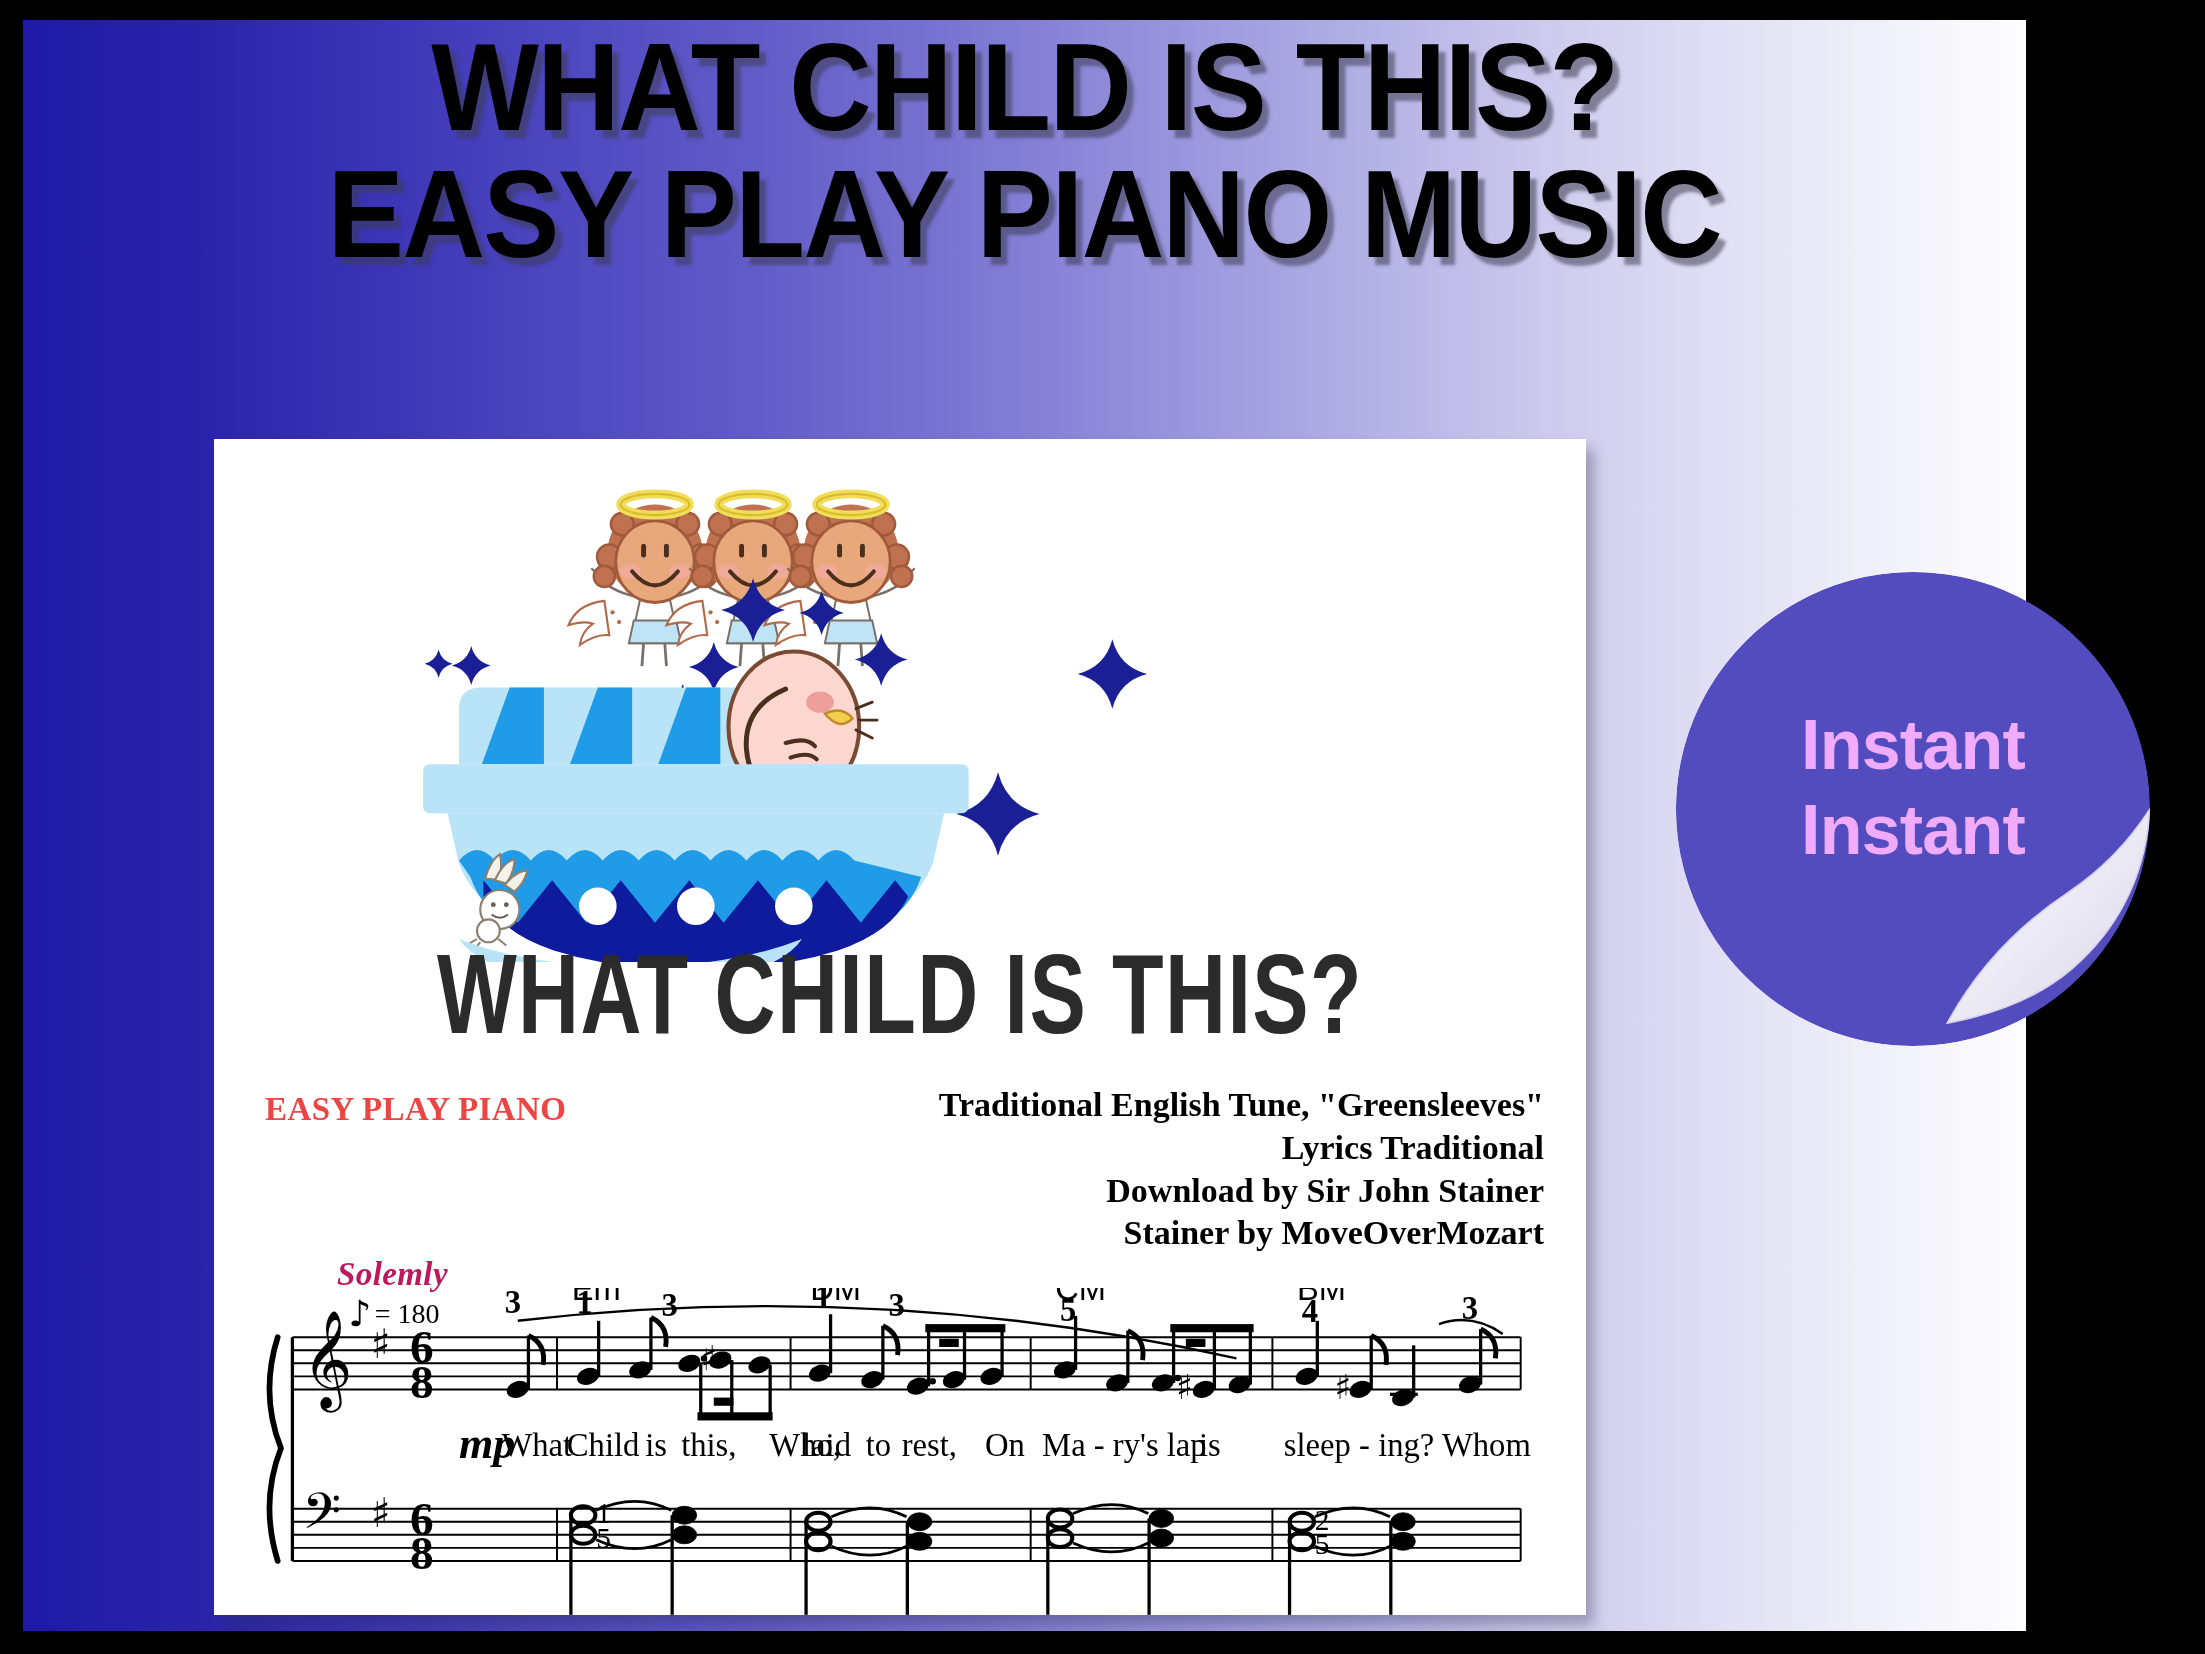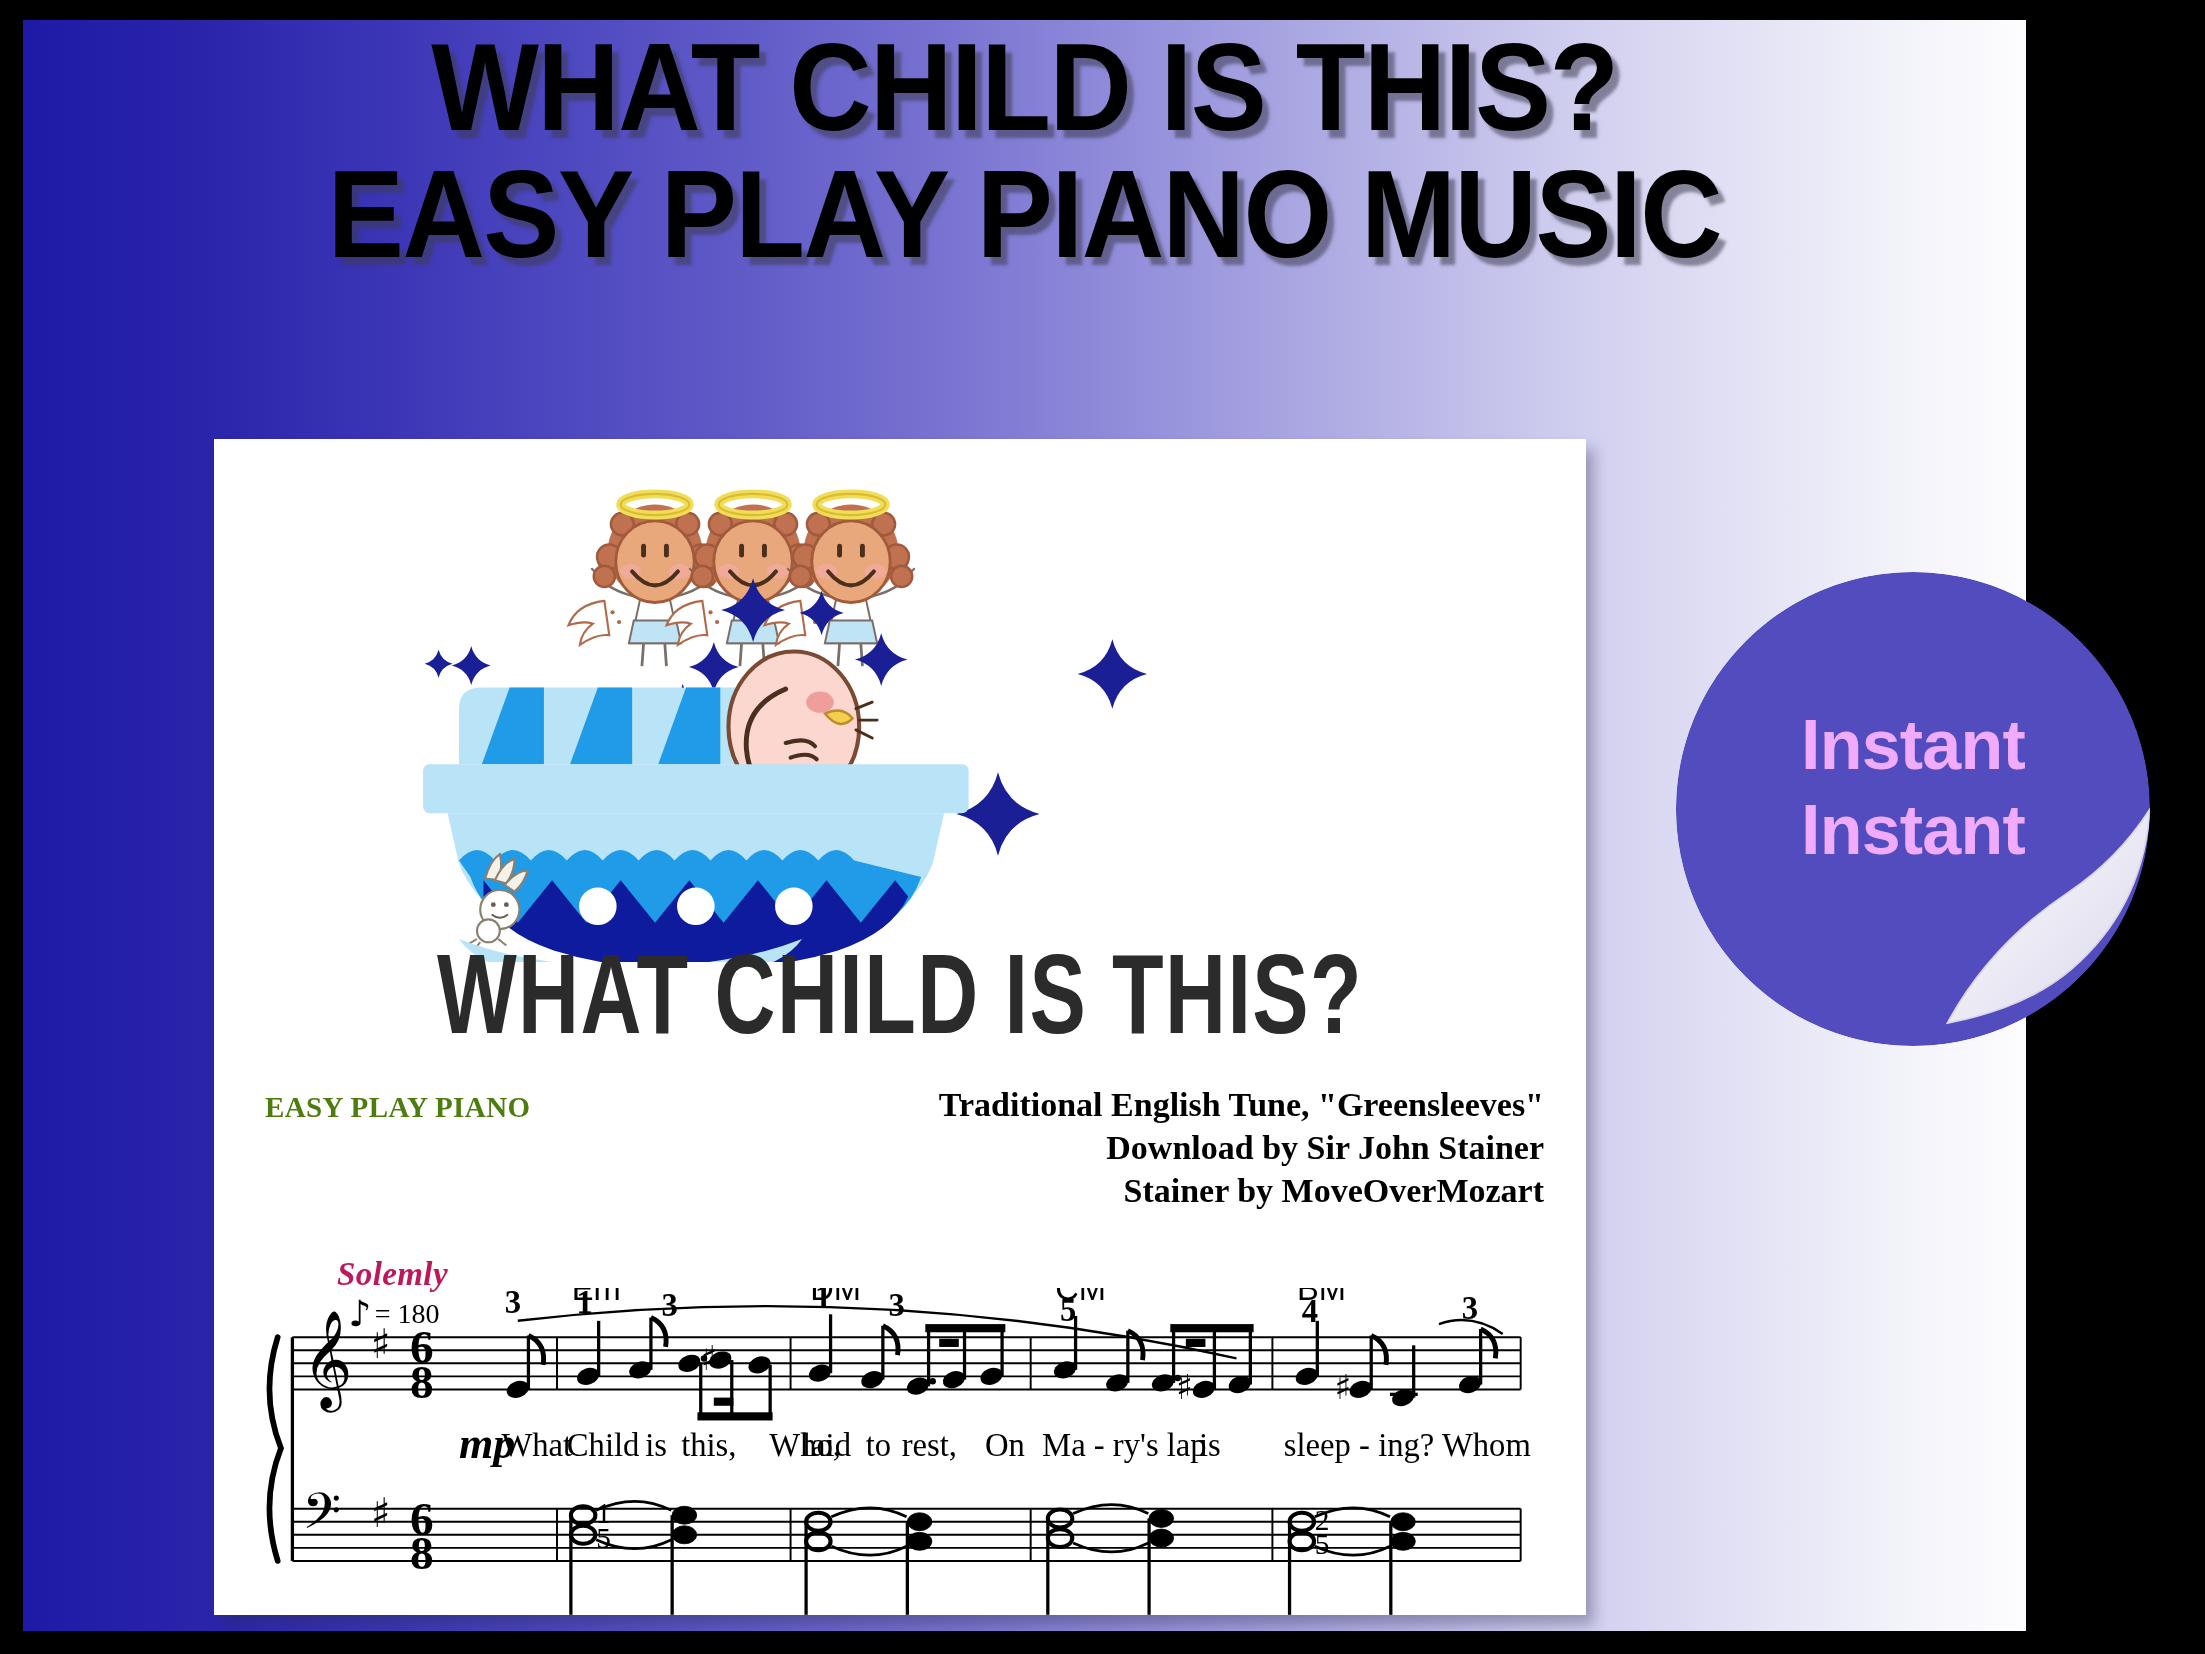--- a/index.html
+++ b/index.html
@@ -52,21 +52,21 @@
     font-weight:bold;font-size:96px;color:#2b2b2b;
     letter-spacing:1.6px;
     transform:scaleX(0.88) scaleY(1.18);
     transform-origin:center top;
   }
 
   
   #credits{position:absolute;left:0;right:0;top:645px;height:147px;}
   #credits .left{
     position:absolute;left:51px;top:6.5px;
-    font-family:"Liberation Serif",serif;font-weight:bold;font-size:29px;color:#4d7c0f;
+    font-family:"Liberation Serif",serif;font-weight:bold;font-size:33px;color:#ef4444;
     letter-spacing:0.4px;
   }
   #credits .right{
     position:absolute;right:42px;top:0;text-align:right;
     font-family:"Liberation Serif",serif;font-weight:bold;font-size:34px;color:#000;
     line-height:1.26;
   }
   #credits .right div{white-space:nowrap;}
 
   
@@ -226,20 +226,21 @@
         </g>
       </svg>
     </div>
 
     <div id="sheet-title">WHAT CHILD IS THIS?</div>
 
     <div id="credits">
       <div class="left">EASY PLAY PIANO</div>
       <div class="right">
         <div>Traditional English Tune, "Greensleeves"</div>
+        <div>Lyrics Traditional</div>
         <div>Download by Sir John Stainer</div>
         <div>Stainer by MoveOverMozart</div>
       </div>
     </div>
 
     <div id="tempo">
       <div class="mark">Solemly</div>
       <div class="bpm">
         <span class="note">♪</span>
         <span>= 180</span>

